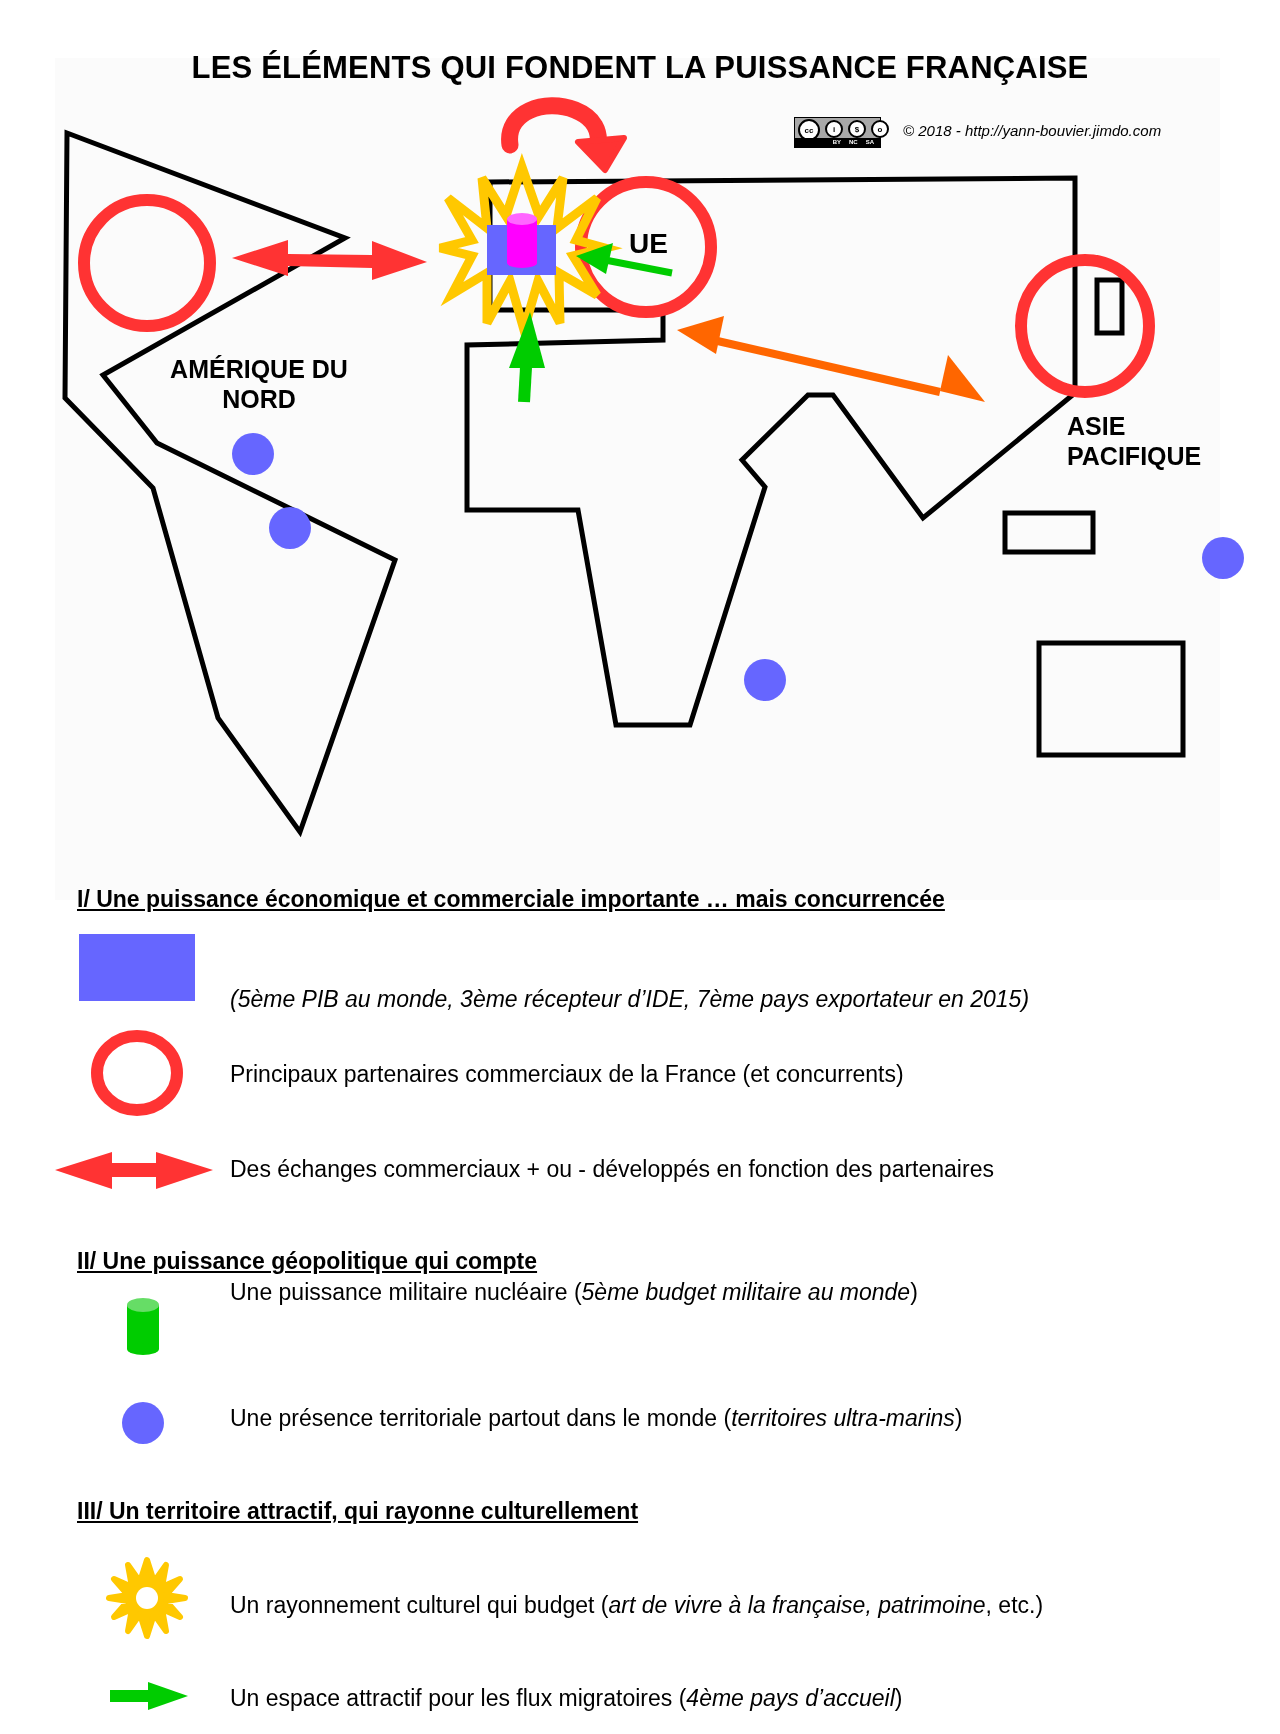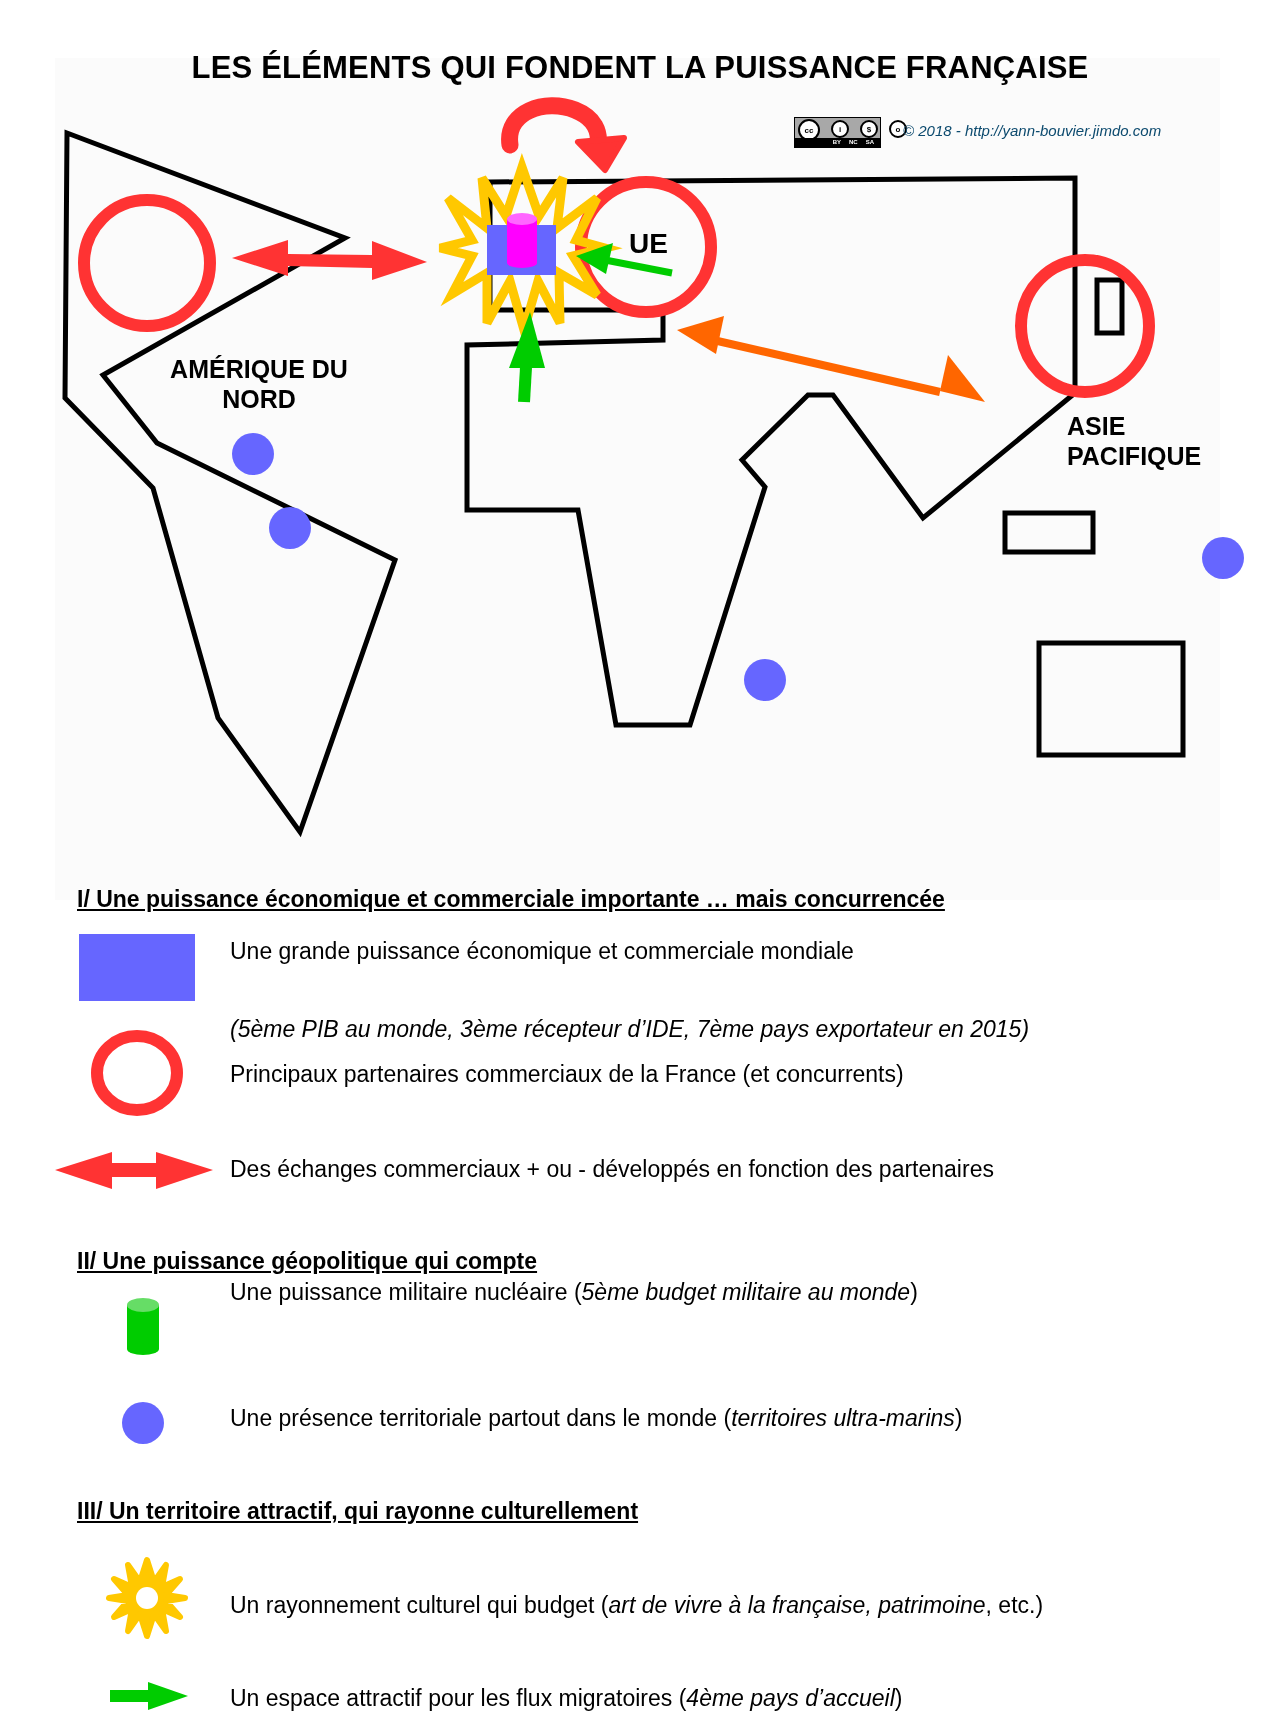--- a/index.html
+++ b/index.html
@@ -1,22 +1,22 @@
 <!DOCTYPE html>
 <html><head>
 <meta charset="utf-8">
 <style>
   html, body { margin:0; padding:0; background:#ffffff; }
   body { width:1280px; height:1734px; position:relative; overflow:hidden; font-family:"Liberation Sans", sans-serif; color:#000; }
   .map-bg { position:absolute; left:55px; top:58px; width:1165px; height:842px; background:#fbfbfb; }
   .title { position:absolute; left:0; top:50px; width:1280px; text-align:center; font-weight:bold; font-size:31px; letter-spacing:0.2px; }
-  .copyright { position:absolute; left:903px; top:122px; font-size:15px; font-style:italic; color:#0c4a6e; }
+  .copyright { position:absolute; left:903px; top:122px; font-size:15px; font-style:italic; color:#000000; }
   .cc-badge { position:absolute; left:794px; top:117px; width:87px; height:31px; background:#a8a8a8; border:1px solid #000; box-sizing:border-box; }
   .cc-bottom { position:absolute; left:0; bottom:0; width:100%; height:9px; background:#000; color:#fff; font-size:6px; font-weight:bold; display:flex; justify-content:flex-end; gap:8px; padding-right:6px; box-sizing:border-box; line-height:9px; }
-  .cc-circles { position:absolute; left:3px; top:2px; display:flex; gap:11px; }
+  .cc-circles { position:absolute; left:3px; top:2px; display:flex; gap:5px; }
   .cc-c { width:18px; height:18px; border-radius:50%; background:#fff; border:2px solid #000; box-sizing:border-box; font-size:8px; font-weight:bold; display:flex; align-items:center; justify-content:center; }
   .cc-c.big { width:22px; height:22px; margin-top:-1px; }
   svg.map { position:absolute; left:0; top:0; }
   .map-label { position:absolute; font-weight:bold; font-size:25px; line-height:30px; }
   .section-heading { position:absolute; left:77px; font-weight:bold; font-size:23px; text-decoration:underline; }
   .legend-text { position:absolute; left:230px; font-size:23px; line-height:30px; }
   .legend-text i { font-style:italic; }
 </style>
 </head>
 <body>
@@ -127,21 +127,20 @@
 </div>
 <div class="map-label" style="left:617px; top:229px; font-size:28px;margin-left:12px;">UE</div>
 <div class="map-label" style="left:1067px; top:411px;">
   <div>ASIE</div>
   <div>PACIFIQUE</div>
 </div>
 
 <div class="section-heading" style="top:843px;margin-top:43px;">I/ Une puissance économique et commerciale importante … mais concurrencée</div>
 
 <div class="legend-text" style="top:936px;">
-  <div>Une grande puissance économique et commerciale mondiale</div>
   <div style="font-style:italic;margin-top:48px;">(5ème PIB au monde, 3ème récepteur d’IDE, 7ème pays exportateur en 2015)</div>
 </div>
 <div class="legend-text" style="top:1059px;">Principaux partenaires commerciaux de la France (et concurrents)</div>
 <div class="legend-text" style="top:1154px;">Des échanges commerciaux + ou - développés en fonction des partenaires</div>
 
 <div class="section-heading" style="top:1248px;">II/ Une puissance géopolitique qui compte</div>
 
 <div class="legend-text" style="top:1277px;"><span>Une puissance militaire nucléaire (</span><i>5ème budget militaire au monde</i><span>)</span></div>
 
 <div class="legend-text" style="top:1403px;"><span>Une présence territoriale partout dans le monde (</span><i>territoires ultra-marins</i><span>)</span></div>

